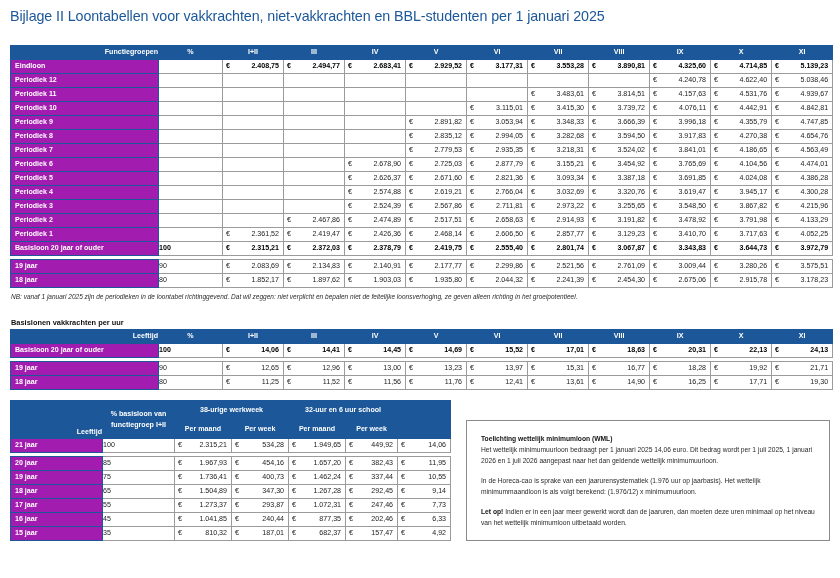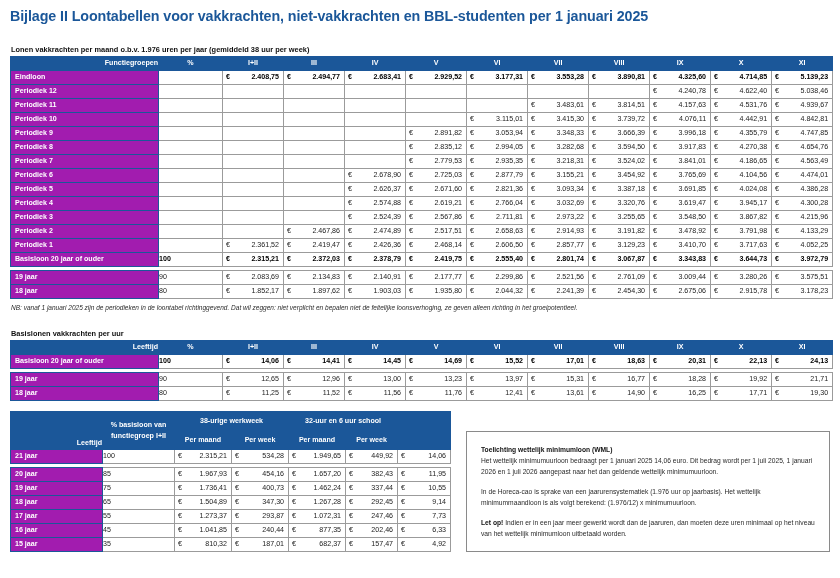--- a/index.html
+++ b/index.html
@@ -13,21 +13,21 @@
     color: #1b1b1b;
     overflow: hidden;
     position: relative;
   }
   .page { padding: 6px 10px 0 10px; }
 
   
   .doc-title {
     color: #1b5799;
     font-size: 14.3px;
-    font-weight: bold;
+    font-weight: normal;
     letter-spacing: -0.1px;
     margin: 2px 0 3px 0;
     white-space: nowrap;
   }
   .doc-subtitle {
     font-size: 7.2px;
     color: #3a3a3a;
     margin: 0 0 0 0;
     letter-spacing: 0.05px;
   }
@@ -152,21 +152,20 @@
 </style>
 </head>
 <body>
 
 <div class="page">
 
   <div class="doc-title">Bijlage II Loontabellen voor vakkrachten, niet-vakkrachten en BBL-studenten per 1 januari 2025</div>
 
   <div class="spacer-18"></div>
 
-  <div class="section-caption">Lonen vakkrachten per maand o.b.v. 1.976 uren per jaar (gemiddeld 38 uur per week)</div>
   <table class="t1">
     <colgroup>
       <col style="width:148px">
       <col style="width:64px">
       <col style="width:9px">
         <col style="width:52px">
       <col style="width:9px">
         <col style="width:52px">
       <col style="width:9px">
         <col style="width:52px">

